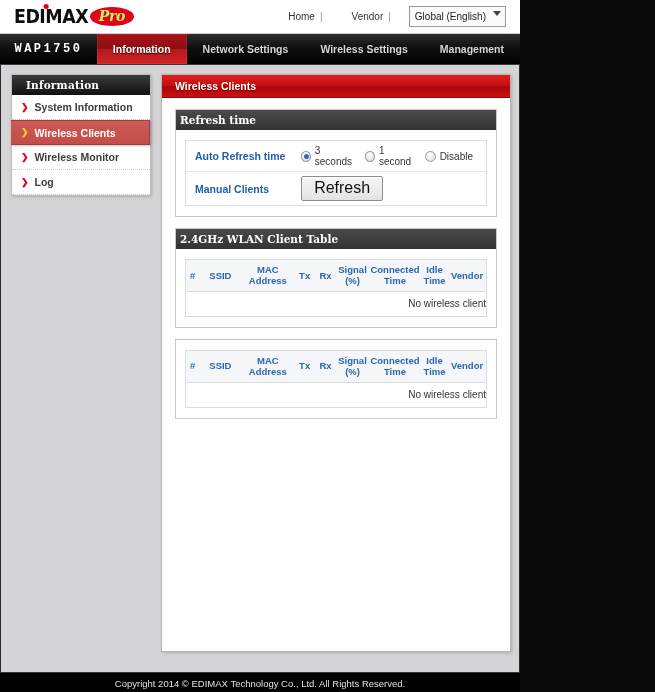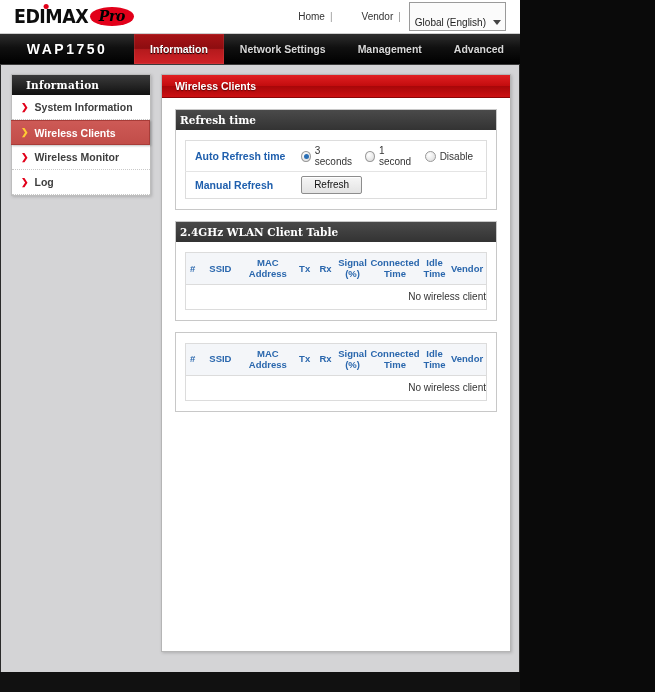--- a/index.html
+++ b/index.html
@@ -56,21 +56,21 @@
     left: 29px;
     top: -3px;
     width: 5px;
     height: 5px;
     border-radius: 50%;
     background: #e2001a;
   }
   .logo-pro {
     margin-left: 3px;
     background: #e2001a;
-    color: #000000;
+    color: #bef264;
     font-family: "DejaVu Serif", serif;
     font-style: italic;
     font-weight: bold;
     font-size: 14px;
     padding: 1px 9px 2px 9px;
     border-radius: 50% / 50%;
     line-height: 1.15;
     letter-spacing: -0.3px;
   }
 
@@ -83,27 +83,26 @@
     color: #333;
   }
   .topbar-right a {
     color: #333;
     text-decoration: none;
     padding: 0 3px;
     margin-left: 24px;
   }
   .topbar-sep { color: #999; padding: 0 2px; }
   .lang-select {
-    margin-left: 6px;
+    margin-left: 16px;
     display: inline-flex;
-    align-items: center;
     border: 1px solid #9a9a9a;
     background: #fbfbfb;
     height: 15px;
-    padding: 12px 4px 0 5px;
+    padding: 4px 4px 0 5px;
     font-size: 10px;
     color: #222;
   }
   .lang-caret {
     margin-left: 7px;
     width: 0; height: 0;
     border-left: 4px solid transparent;
     border-right: 4px solid transparent;
     border-top: 5px solid #444;
   }
@@ -117,23 +116,24 @@
     align-items: stretch;
     border-bottom: 1px solid #3a3a3a;
   }
   .model {
     width: 155px;
     display: flex;
     align-items: center;
     justify-content: center;
     color: #ffffff;
     font-weight: bold;
-    font-size: 14px;
+    font-size: 12px;
     letter-spacing: 2.5px;
     text-shadow: 0 1px 1px #000;
+    font-family: Liberation Mono, monospace;
   }
   .nav-item {
     display: flex;
     align-items: center;
     padding: 0 16px;
     color: #d8d8d8;
     font-size: 10.5px;
     font-weight: bold;
     text-shadow: 0 1px 1px #000;
     white-space: nowrap;
@@ -287,21 +287,21 @@
   .radio-opt.checked .radio-dot::after {
     content: "";
     position: absolute;
     left: 2px; top: 2px;
     width: 5px; height: 5px;
     border-radius: 50%;
     background: #2a6fb5;
   }
   .btn {
     font-family: "Liberation Sans", sans-serif;
-    font-size: 10px;
+    font-size: 16px;
     color: #111;
     background: linear-gradient(to bottom, #f6f6f6 0%, #e3e3e3 100%);
     border: 1px solid #8d8d8d;
     border-radius: 2px;
     padding: 2px 12px 3px 12px;
     box-shadow: inset 0 1px 0 #ffffff;
     cursor: default;
   }
 
   
@@ -364,22 +364,22 @@
         <span>Global (English)</span>
         <span class="lang-caret"></span>
       </span>
     </div>
   </div>
 
   <div class="navbar">
     <div class="model">WAP1750</div>
     <div class="nav-item active">Information</div>
     <div class="nav-item">Network Settings</div>
+    <div class="nav-item">Wireless Settings</div>
     <div class="nav-item">Management</div>
-    <div class="nav-item">Advanced</div>
   </div>
 
   <div class="body-area">
 
     <div class="sidebar">
       <div class="sidebar-header">Information</div>
 
       <div class="side-item">
         <span class="side-arrow">❯</span>
         <span>System Information</span>
@@ -422,21 +422,21 @@
                     <span>1 second</span>
                   </label>
                   <label class="radio-opt">
                     <span class="radio-dot"></span>
                     <span>Disable</span>
                   </label>
                 </div>
               </td>
             </tr>
             <tr>
-              <td class="form-label">Manual Refresh</td>
+              <td class="form-label">Manual Clients</td>
               <td>
                 <button class="btn">Refresh</button>
               </td>
             </tr>
           </tbody>
             </table>
         </div>
       </div>
 
       <div class="section">
@@ -486,14 +486,17 @@
                 <td class="empty" colspan="9">No wireless client</td>
               </tr>
             </tbody>
           </table>
         </div>
       </div>
 
     </div>
   </div>
 
+  <div class="footer">
+    <span>Copyright 2014 © EDIMAX Technology Co., Ltd. All Rights Reserved.</span>
+  </div>
 
 </div>
 
 </body></html>

